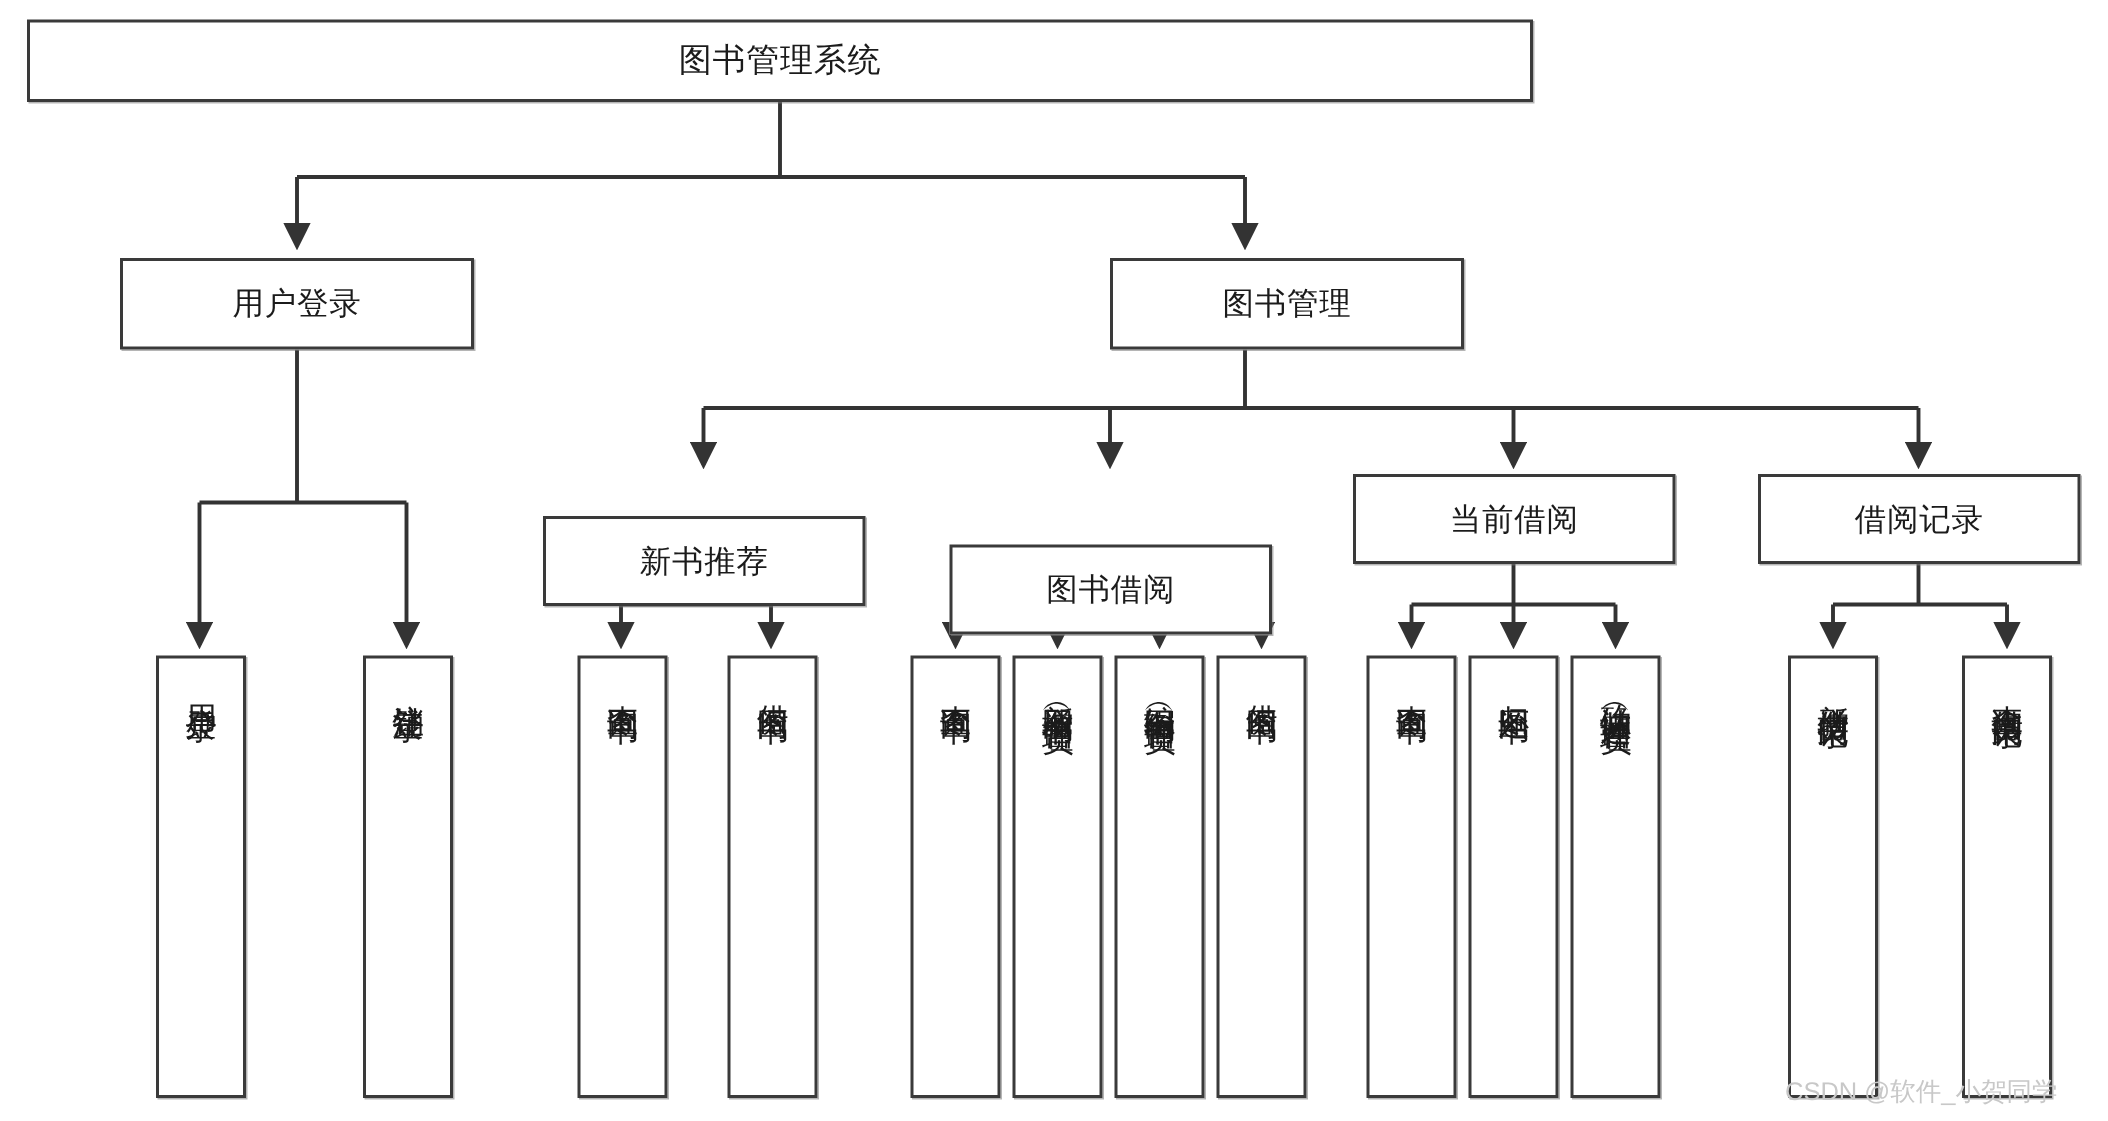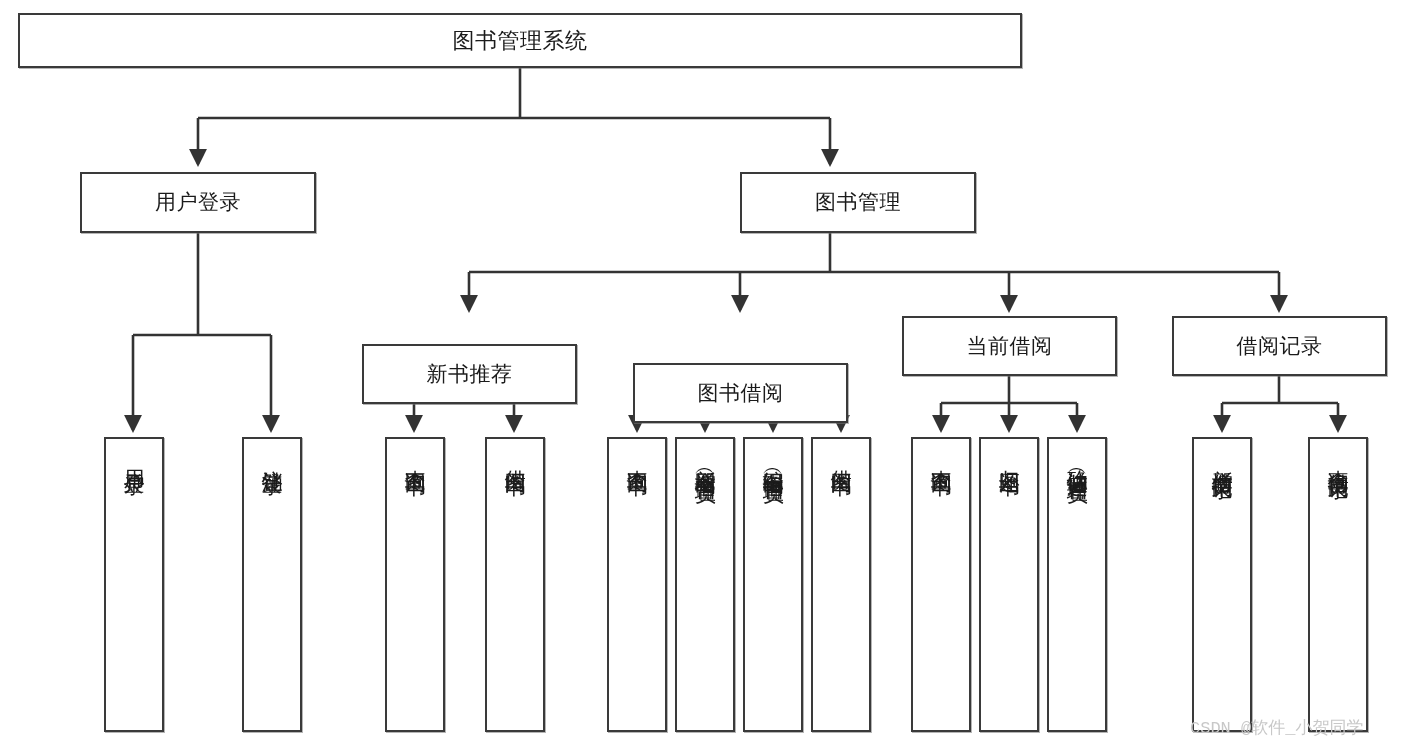--- a/index.html
+++ b/index.html
@@ -67,21 +67,21 @@
     -webkit-writing-mode: vertical-rl;
   }
   #watermark {
     position: absolute;
     left: 1190px;
     top: 716px;
     font-size: 17px;
     color: #c8c8c8;
     white-space: nowrap;
     z-index: 5;
-    font-family: Liberation Mono, monospace;
+    font-family: Liberation Sans, sans-serif;
   }
 </style>
 </head>
 <body>
 
 <div id="canvas">
 
   <svg id="edges" viewBox="0 0 1405 747" width="1405" height="747">
     <defs>
       <marker id="arrow" viewBox="0 0 10 10" refX="8.4" refY="5" markerWidth="7" markerHeight="7" orient="auto-start-reverse">

